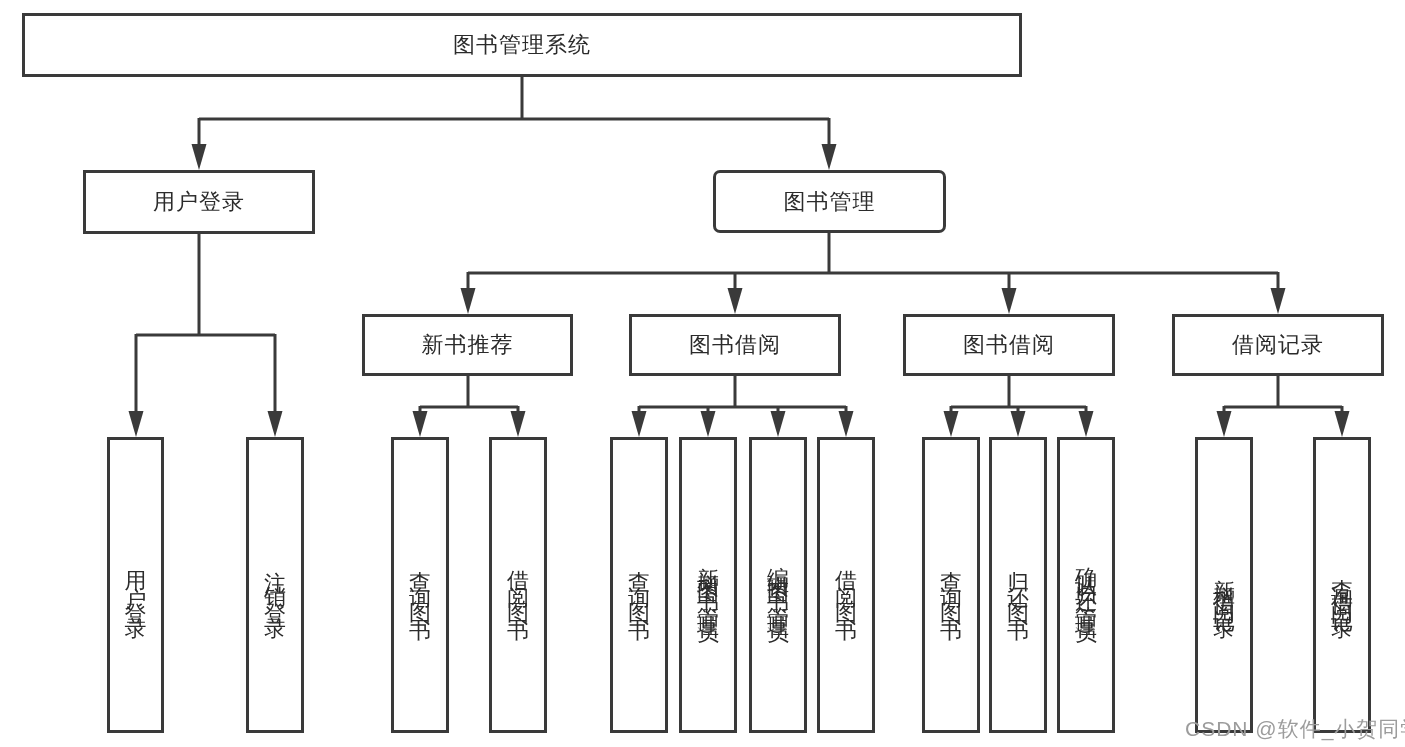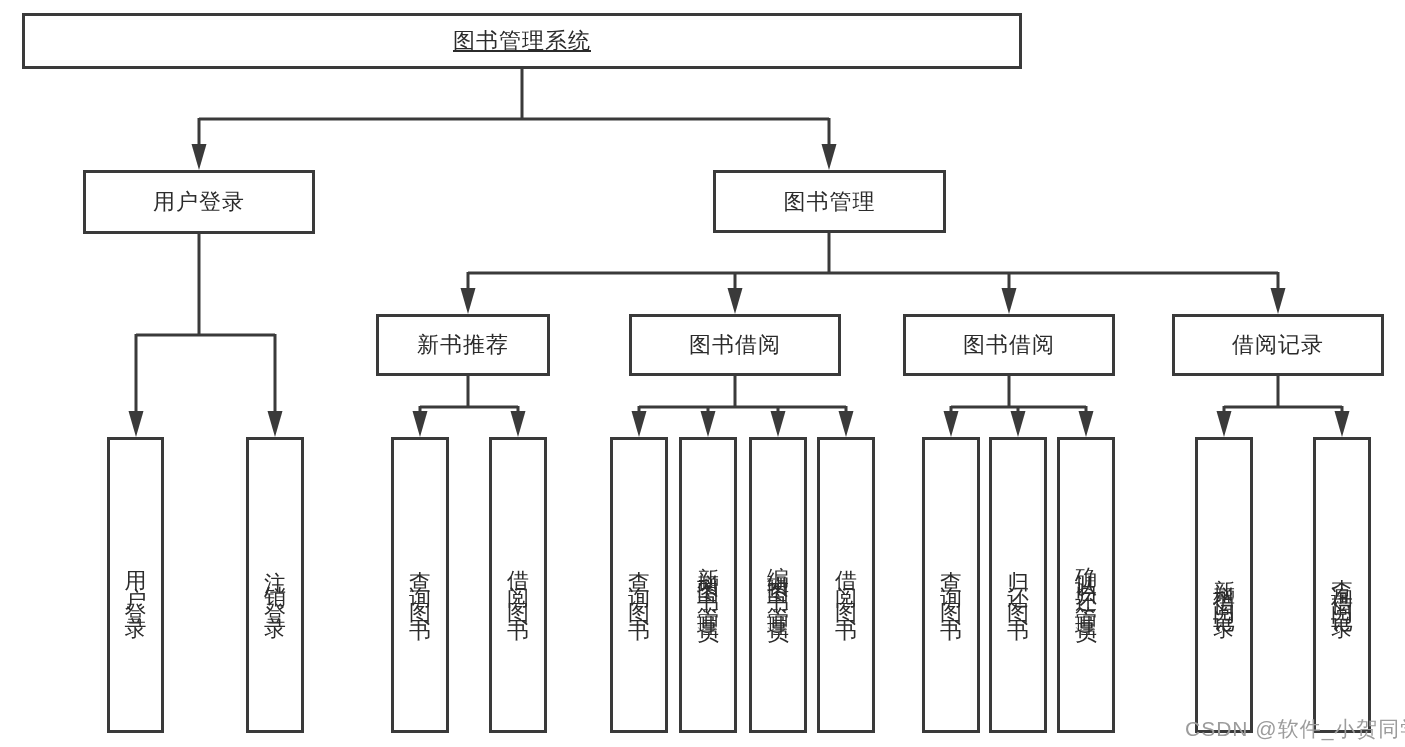--- a/index.html
+++ b/index.html
@@ -80,26 +80,26 @@
     <path class="ln" d="M1009 376 V407 M951 407 H1086 M951 406 V413 M1018 406 V413 M1086 406 V413"></path>
     <polygon class="arrow" points="943.5,411 958.5,411 951,437"></polygon>
     <polygon class="arrow" points="1010.5,411 1025.5,411 1018,437"></polygon>
     <polygon class="arrow" points="1078.5,411 1093.5,411 1086,437"></polygon>
 
     <path class="ln" d="M1278 376 V407 M1224 407 H1342 M1224 406 V413 M1342 406 V413"></path>
     <polygon class="arrow" points="1216.5,411 1231.5,411 1224,437"></polygon>
     <polygon class="arrow" points="1334.5,411 1349.5,411 1342,437"></polygon>
   </svg>
 
-  <div class="node" style="left:22px;top:13px;width:1000px;height:56px;text-decoration:underline;">图书管理系统</div>
+  <div class="node" style="left:22px;top:13px;width:1000px;height:64px;">图书管理系统</div>
 
   <div class="node" style="left:83px;top:170px;width:232px;height:64px;">用户登录</div>
-  <div class="node" style="left:713px;top:170px;width:233px;height:63px;">图书管理</div>
+  <div class="node" style="left:713px;top:170px;width:233px;height:63px;border-radius:7px;">图书管理</div>
 
-  <div class="node" style="left:362px;top:314px;width:174px;height:62px;margin-left:14px;">新书推荐</div>
+  <div class="node" style="left:362px;top:314px;width:211px;height:62px;">新书推荐</div>
   <div class="node" style="left:629px;top:314px;width:212px;height:62px;">图书借阅</div>
   <div class="node" style="left:903px;top:314px;width:212px;height:62px;">图书借阅</div>
   <div class="node" style="left:1172px;top:314px;width:212px;height:62px;">借阅记录</div>
 
   <div class="node leaf" style="left:107px;top:437px;width:57px;height:296px;">用户登录</div>
   <div class="node leaf" style="left:246px;top:437px;width:58px;height:296px;">注销登录</div>
 
   <div class="node leaf" style="left:391px;top:437px;width:58px;height:296px;">查询图书</div>
   <div class="node leaf" style="left:489px;top:437px;width:58px;height:296px;">借阅图书</div>
 

